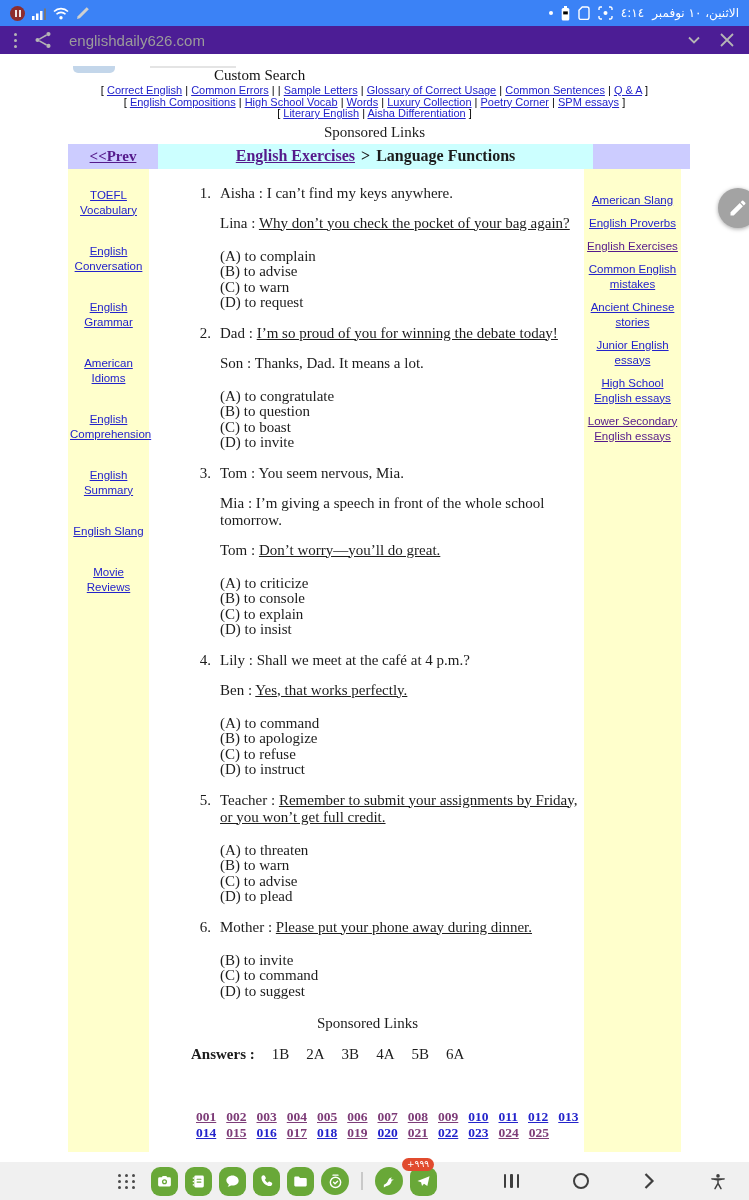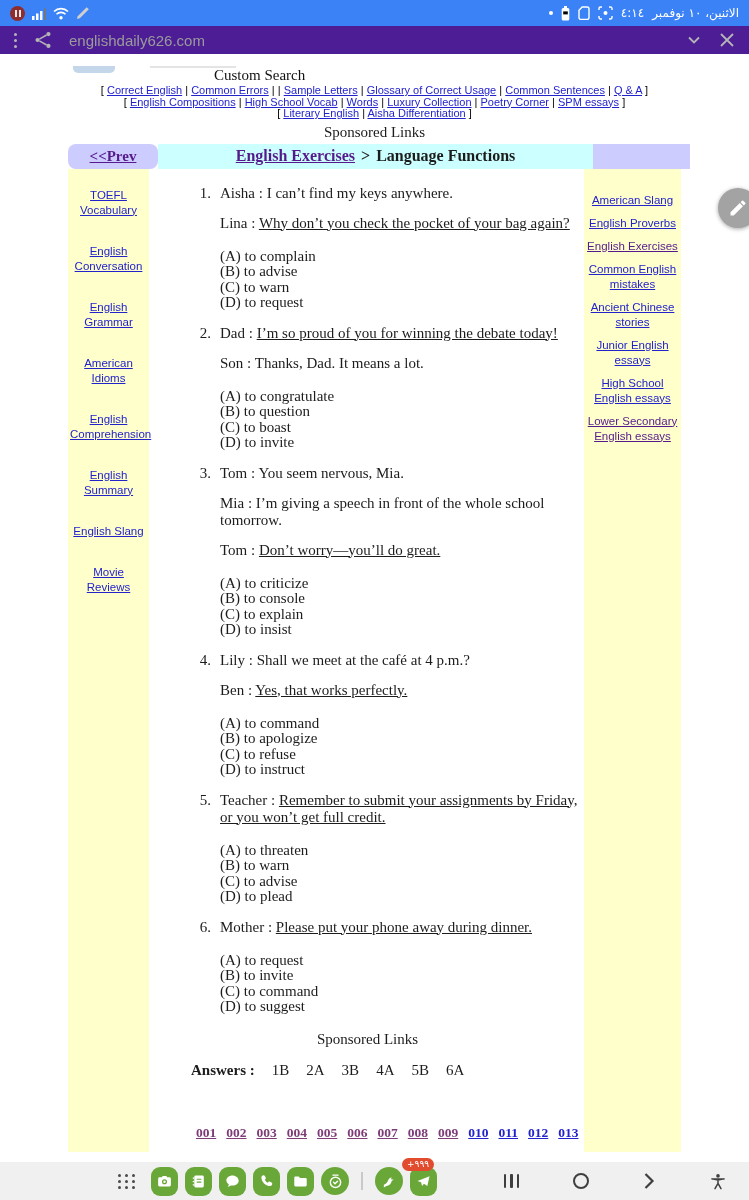--- a/index.html
+++ b/index.html
@@ -24,21 +24,21 @@
   
   .page{position:absolute;top:66px;left:0;width:749px;height:1096px;background:#fff;overflow:hidden;font-size:15px;color:#1c1c1c;}
   .search-remnant{position:absolute;top:0;left:73px;width:42px;height:7px;background:#c3d6ea;border-radius:0 0 5px 5px;}
   .search-line{position:absolute;top:0;left:150px;width:86px;height:2px;background:#e4e4e4;}
   .custom-search{position:absolute;top:1px;left:214px;font-size:15px;color:#111;}
   .header-links{padding-top:19px;text-align:center;font-family:"Liberation Sans",sans-serif;font-size:11px;line-height:11.5px;color:#000;}
   .header-links a{color:#2323cb;}
   .sponsored-top{text-align:center;font-size:15px;margin-top:3px;line-height:18px;}
 
   .nav-row{display:flex;margin-left:68px;width:622px;margin-top:3px;height:25px;font-weight:bold;}
-  .nav-prev{width:90px;background:#ccccff;display:flex;align-items:center;justify-content:center;font-size:15px;border-radius:8px;}
+  .nav-prev{width:90px;background:#ccccff;display:flex;align-items:center;justify-content:center;font-size:15px;}
   .nav-prev a{color:#551a8b;}
   .nav-center{width:435px;background:#ccffff;display:flex;align-items:center;justify-content:center;font-size:16px;gap:6px;}
   .nav-center a{color:#551a8b;}
   .nav-right{width:97px;background:#ccccff;}
 
   .body-table{display:flex;margin-left:68px;width:622px;height:983px;}
   .col-left{width:81px;background:#ffffcc;padding:19px 2px 0;display:flex;flex-direction:column;gap:26px;text-align:center;
             font-family:"Liberation Sans",sans-serif;font-size:11.5px;line-height:15px;}
   .col-left a{color:#2323cb;}
   .col-right{width:97px;background:#ffffcc;padding:24px 3px 0;display:flex;flex-direction:column;gap:8px;text-align:center;
@@ -246,34 +246,34 @@
                 <div class="option">(C) to advise</div>
                 <div class="option">(D) to plead</div>
               </div>
             </div>
           </div>
           <div class="question">
             <div class="qnum">6.</div>
             <div class="qbody">
               <p class="qline"><span class="">Mother : </span><span class="u">Please put your phone away during dinner.</span></p>
               <div class="options">
-                <div class="option">(A) to request</div>
                 <div class="option">(B) to invite</div>
                 <div class="option">(C) to command</div>
                 <div class="option">(D) to suggest</div>
               </div>
             </div>
           </div>
         </div>
       <div class="sponsored-bottom">Sponsored Links</div>
       <div class="answers">
         <b>Answers :</b><span id="answer-tokens"><span class="tok">1B</span><span class="tok">2A</span><span class="tok">3B</span><span class="tok">4A</span><span class="tok">5B</span><span class="tok">6A</span></span>
       </div>
       <div class="pagination" id="pagination">
           <div><a class="visited">001</a><a class="visited">002</a><a class="visited">003</a><a class="visited">004</a><a class="visited">005</a><a class="visited">006</a><a class="visited">007</a><a class="visited">008</a><a class="visited">009</a><a class="">010</a><a class="">011</a><a class="">012</a><a class="">013</a></div>
+          <div><a class="">014</a><a class="visited">015</a><a class="">016</a><a class="visited">017</a><a class="">018</a><a class="visited">019</a><a class="">020</a><a class="visited">021</a><a class="">022</a><a class="">023</a><a class="visited">024</a><a class="visited">025</a></div>
         </div>
     </div>
 
     <div class="col-right" id="right-sidebar">
         <a class="">American Slang</a>
         <a class="">English Proverbs</a>
         <a class="visited">English Exercises</a>
         <a class="">Common English mistakes</a>
         <a class="">Ancient Chinese stories</a>
         <a class="">Junior English essays</a>

